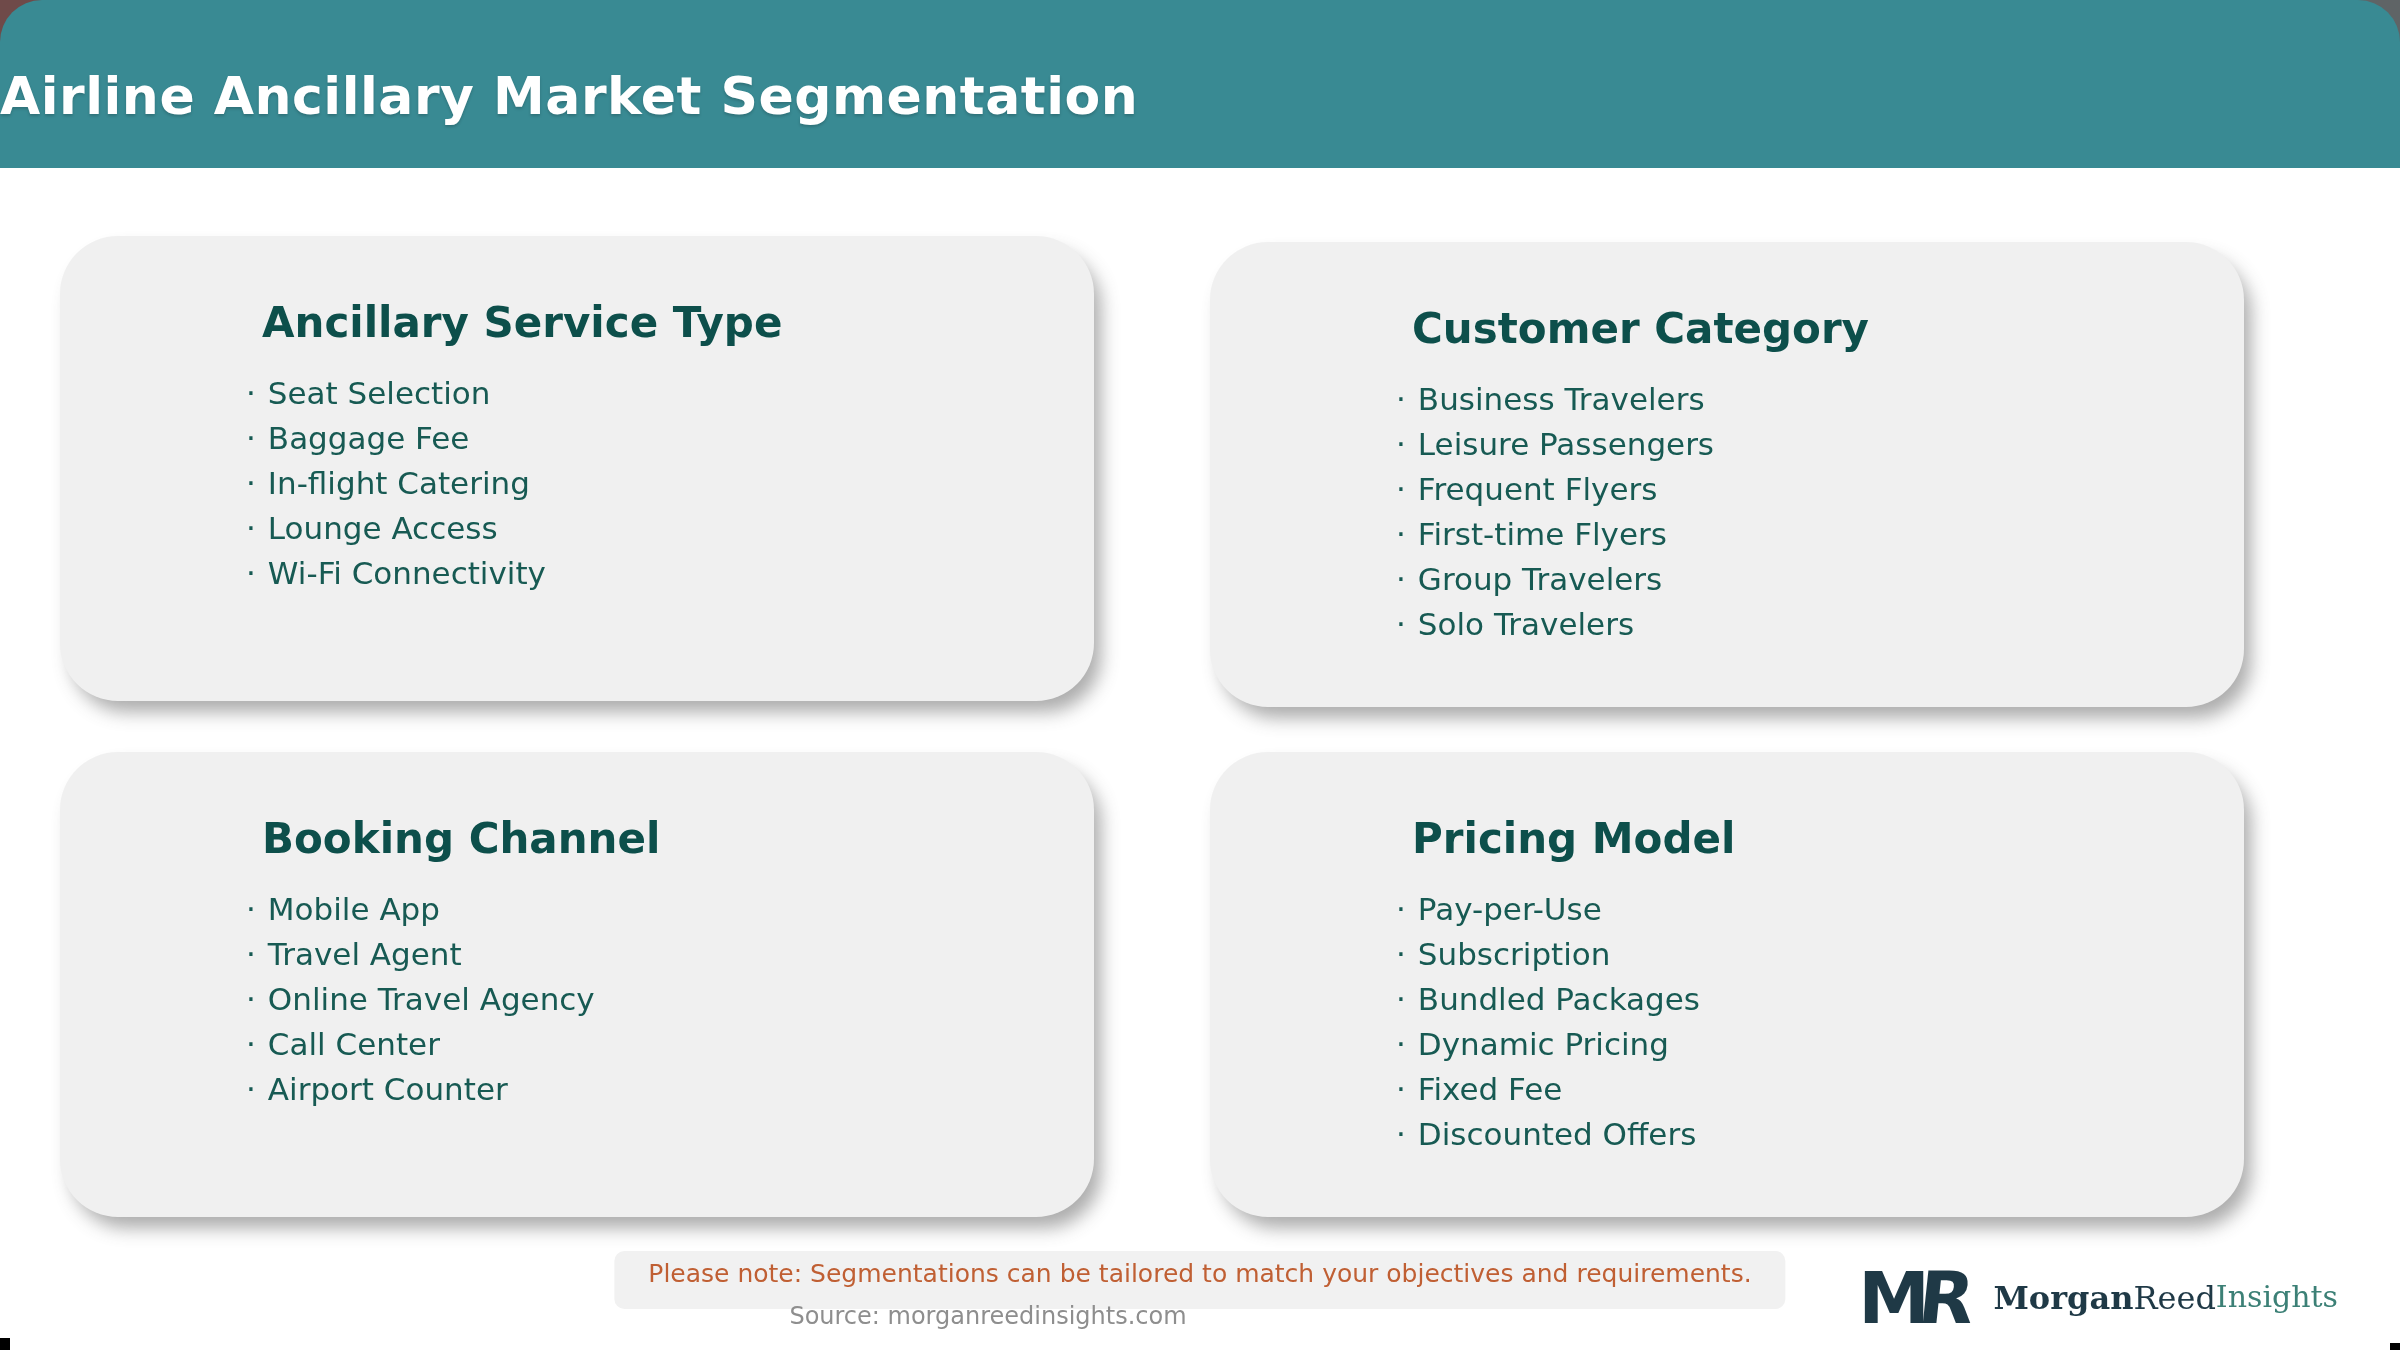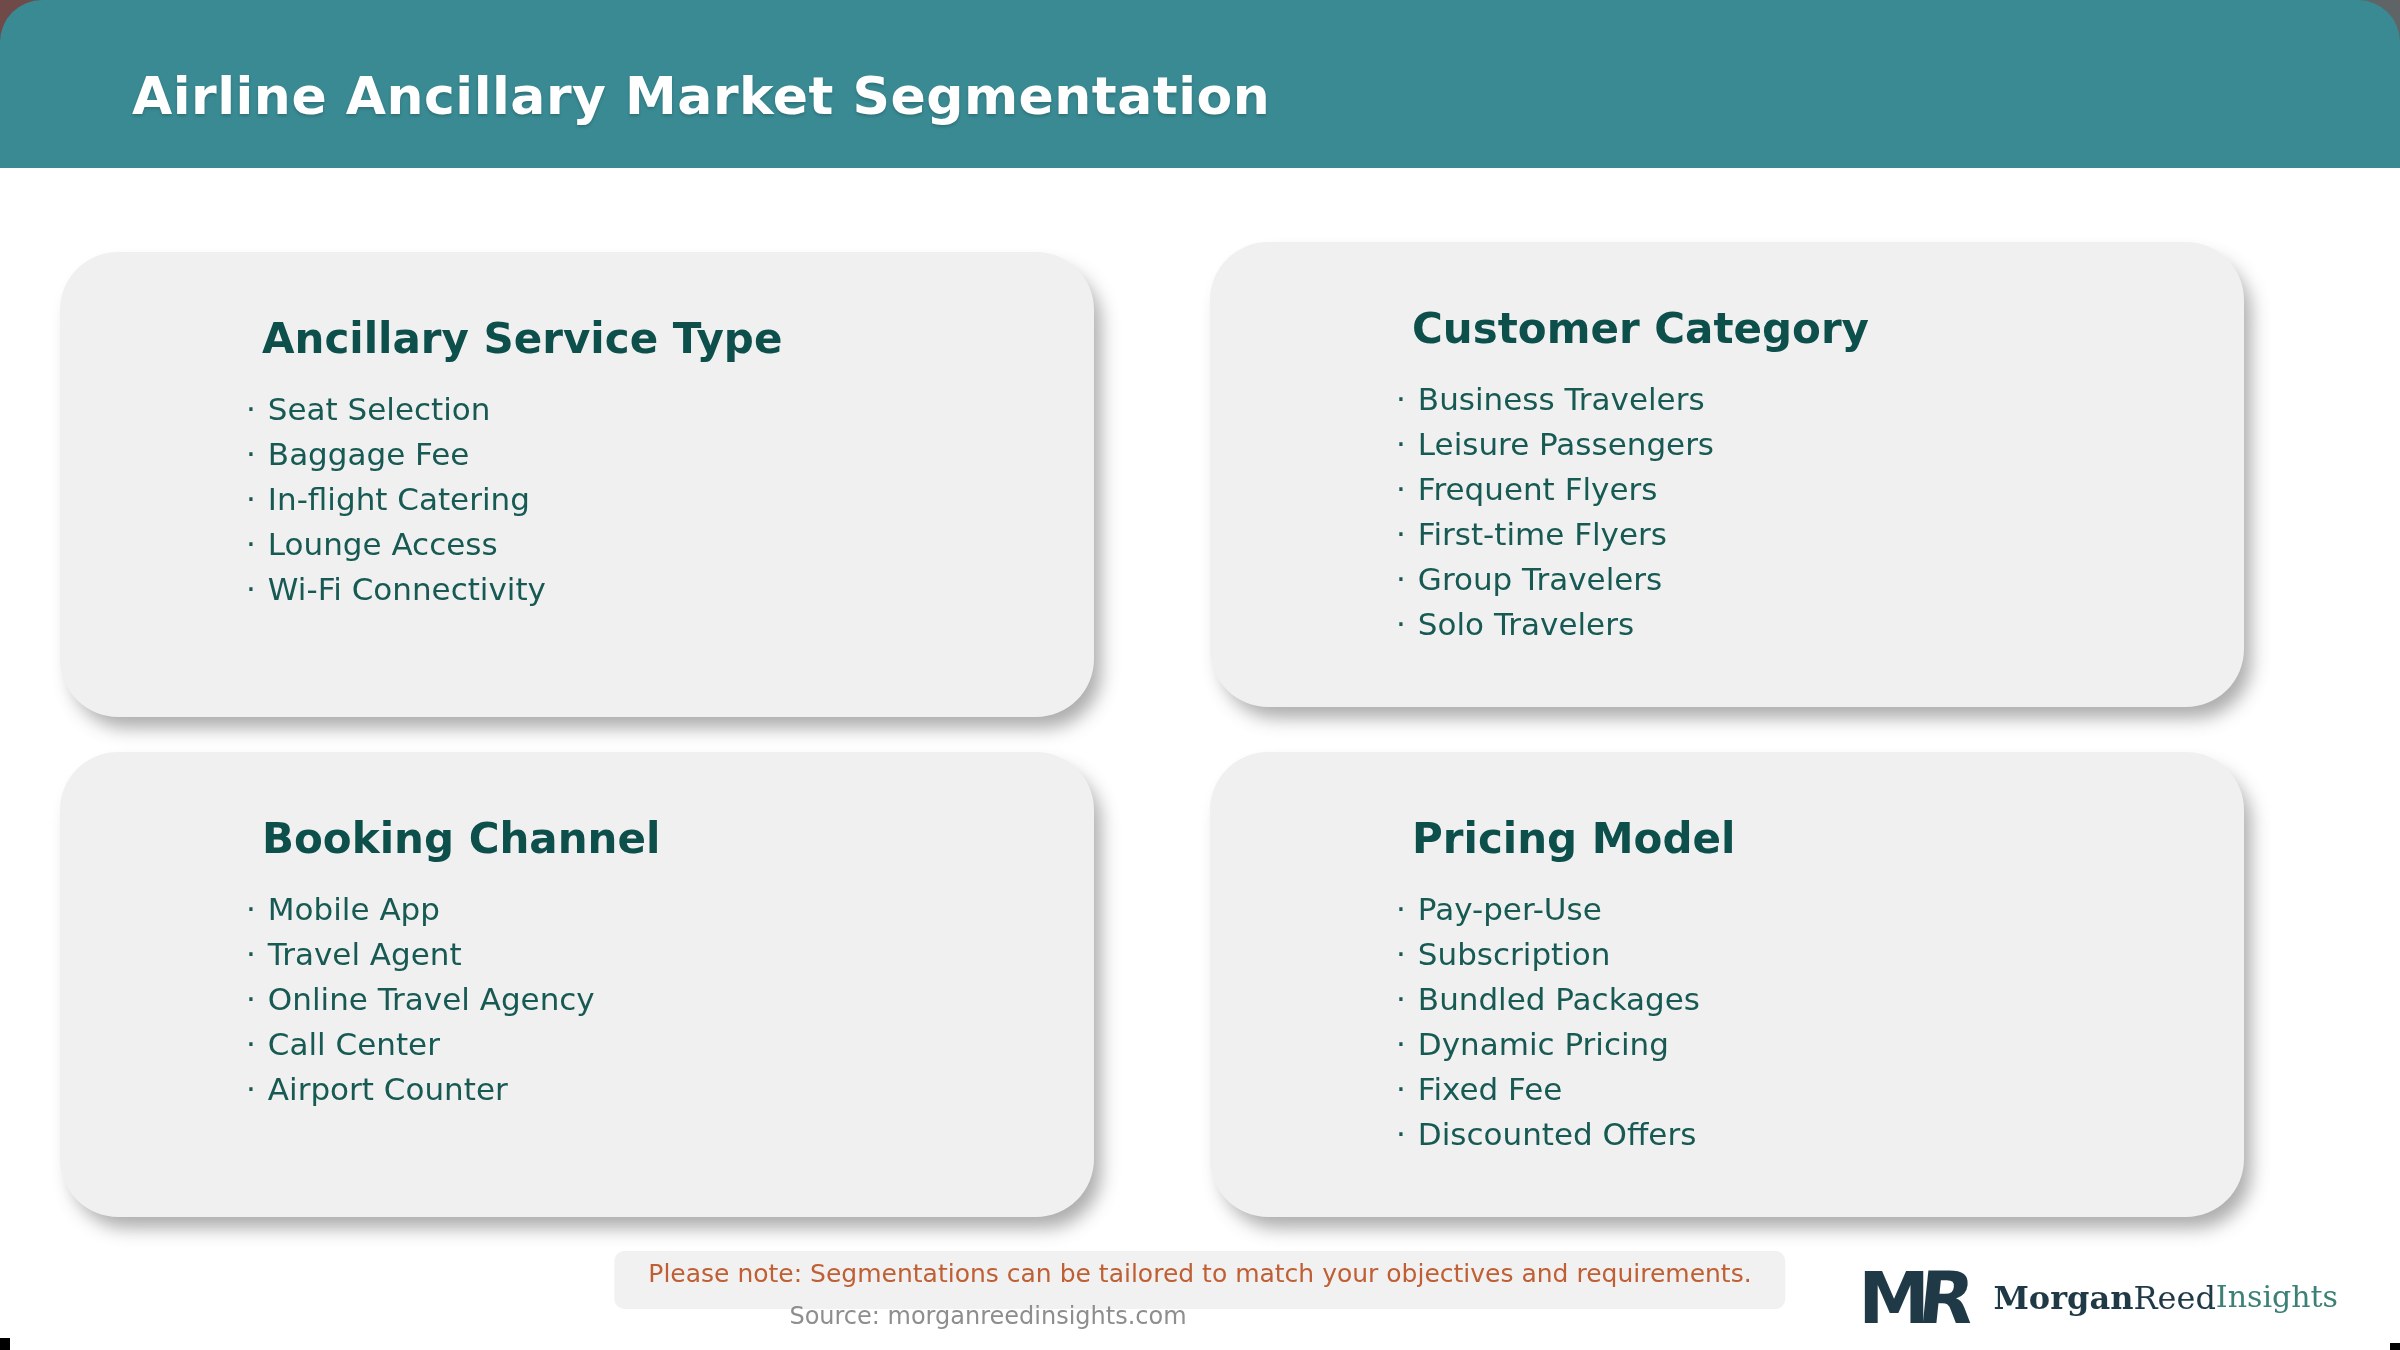--- a/index.html
+++ b/index.html
@@ -12,35 +12,35 @@
   .corner-artifact.left{left:0;background:#6f4a49;}
   .corner-artifact.right{right:0;background:#5f6466;}
 
   .header-band{
     position:absolute;top:0;left:0;width:2400px;height:168px;z-index:1;
     background:var(--header_teal,#398a93);
     border-radius:42px 42px 0 0;
     display:flex;align-items:center;
   }
   .slide-title{
-    padding-left:132px;padding-bottom:4px;
+    padding-bottom:4px;
     font-size:52px;font-weight:700;color:var(--white,#ffffff);
     letter-spacing:0.5px;
     text-shadow:0 2px 3px rgba(0,0,0,0.18);
     margin-top:28px;
   }
 
   .seg-card{
     position:absolute;width:1034px;height:465px;box-sizing:border-box;
     background:var(--card_bg,#f0f0f0);
     border-radius:58px;
     box-shadow:9px 13px 18px -2px rgba(70,70,70,0.45);
     padding:62px 44px 0 202px;
   }
-  #card-1{left:60px;top:252px;}
+  #card-1{left:60px;top:236px;}
   #card-2{left:1210px;top:242px;}
   #card-3{left:60px;top:752px;}
   #card-4{left:1210px;top:752px;}
 
   .card-title{
     margin:0 0 24px 0;
     font-size:42px;font-weight:700;
     color:var(--card_title,#0d4f4b);
   }
   .card-list{list-style:none;margin:8px 0 0 -16px;padding:0;}

